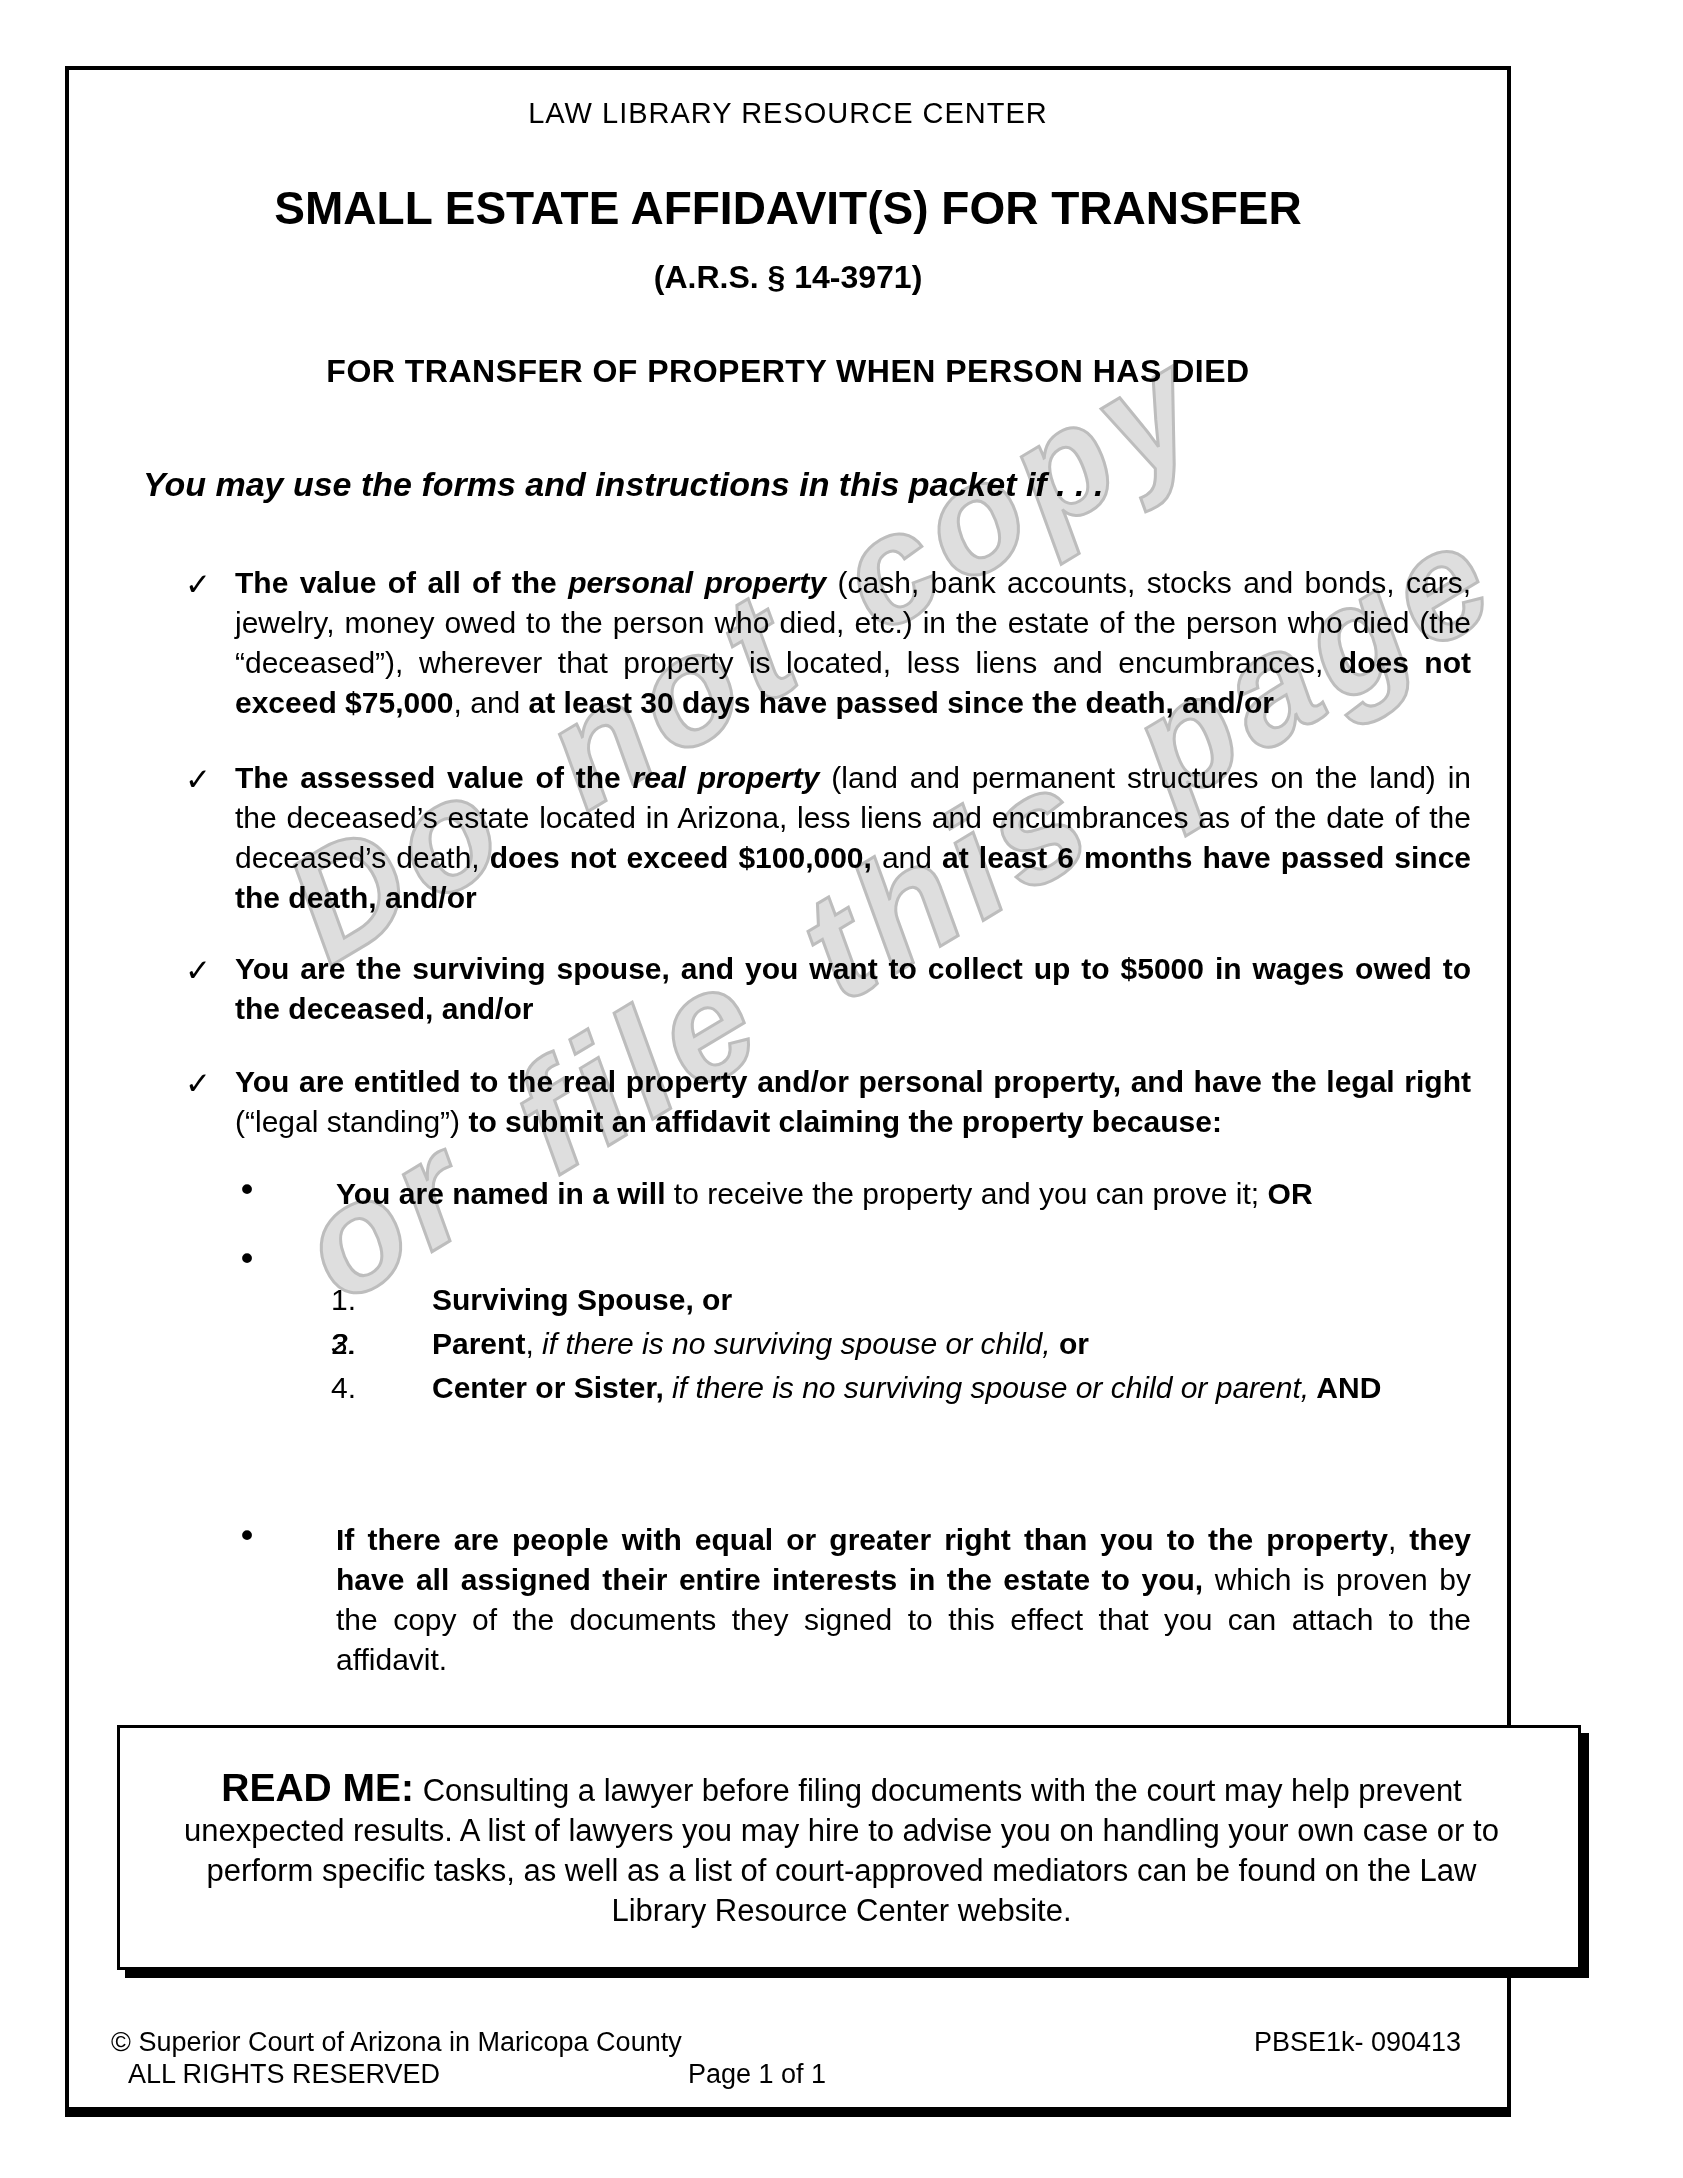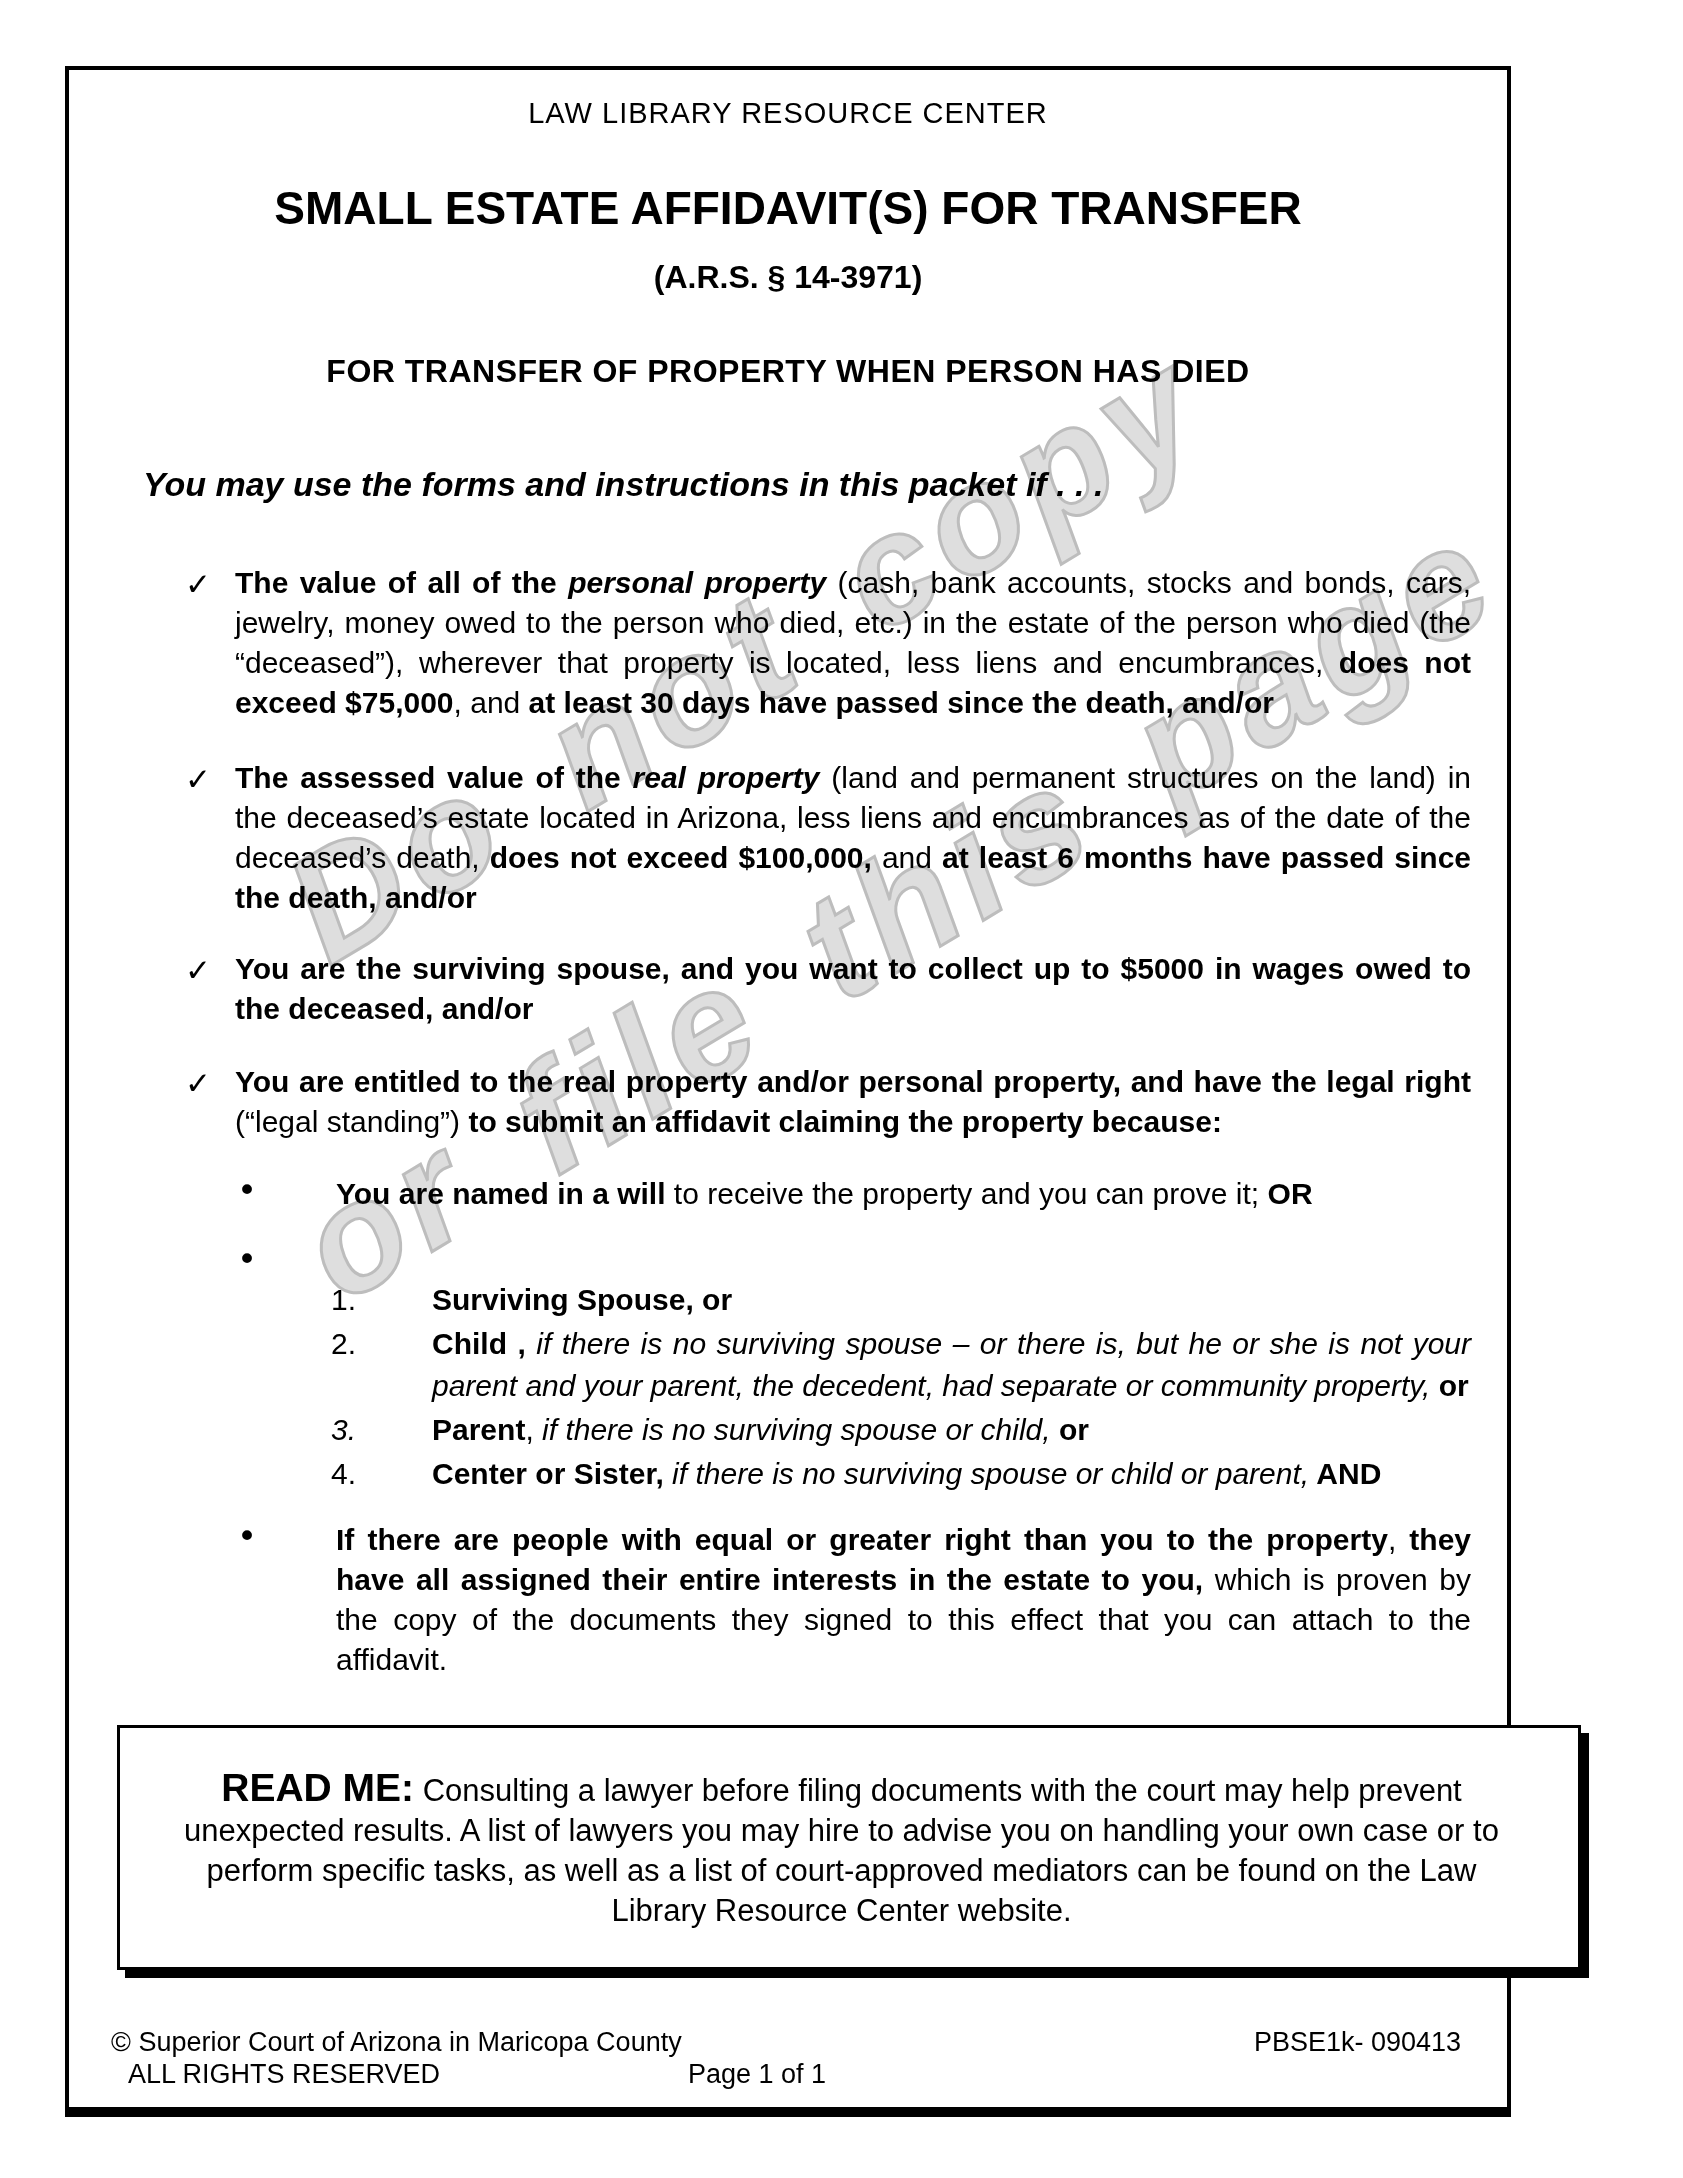--- a/index.html
+++ b/index.html
@@ -121,21 +121,20 @@
     <span class="mark">•</span>
   </div>
 
   <div class="abs relatives">
     <div class="rel-item">
       <span class="num"><span>1.</span></span>
       <span><span class="b">Surviving Spouse</span><span class="b">, or</span></span>
     </div>
     <div class="rel-item">
       <span class="num"><span>2.</span></span>
-      <span><span class="b">Child , </span><span class="i">if there is no surviving spouse – or there is, but he or she is not your parent and your parent, the decedent, had separate or community property,</span><span class="b"> or</span></span>
     </div>
     <div class="rel-item">
       <span class="num"><span class="i">3.</span></span>
       <span><span class="b">Parent</span><span>, </span><span class="i">if there is no surviving spouse or child,</span><span class="b"> or</span></span>
     </div>
     <div class="rel-item">
       <span class="num"><span>4.</span></span>
       <span><span class="b">Center or Sister,</span><span class="i"> </span><span class="i">if there is no surviving spouse or child or parent,</span><span class="b"> AND</span></span>
     </div>
   </div>

